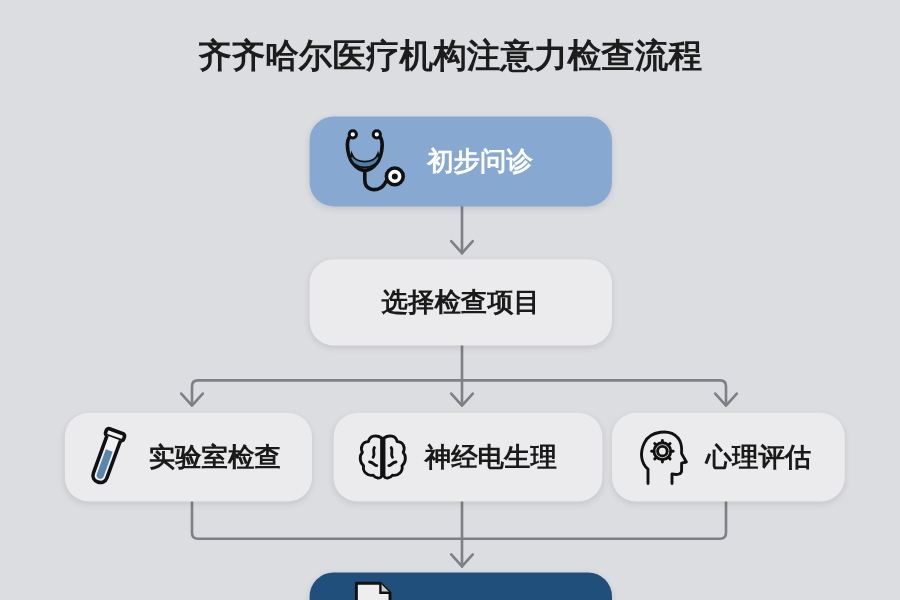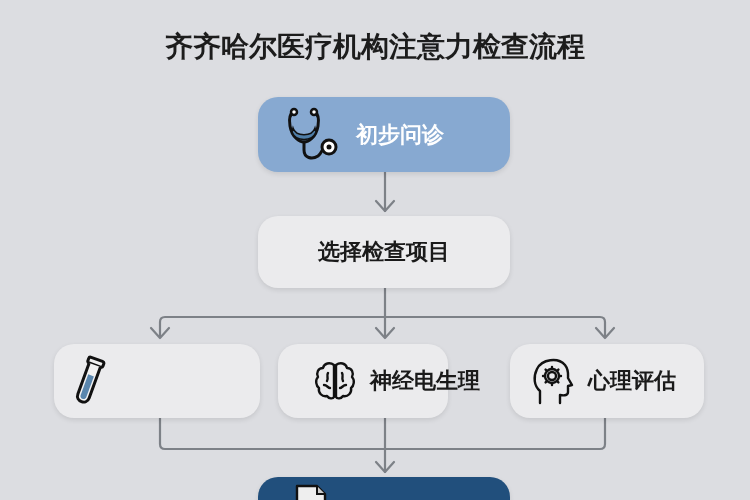--- a/index.html
+++ b/index.html
@@ -72,23 +72,24 @@
 <div class="node light" style="left:54px;top:344px;width:206px;height:74px;padding-left:18px;">
   <span class="icon" style="margin-right:18px;">
     <svg width="34" height="52" viewBox="0 0 34 52">
       <g transform="rotate(20 17 26)">
         <rect x="9" y="3" width="16" height="6" rx="2" fill="#f2f2f2" stroke="#111" stroke-width="3"></rect>
         <path d="M11,9 L11,42 C11,50 23,50 23,42 L23,9" fill="#f2f2f2" stroke="#111" stroke-width="3"></path>
         <path d="M14,20 L20,20 L20,42 C20,46 14,46 14,42 Z" fill="#5a86ad"></path>
       </g>
     </svg>
   </span>
+  <span class="node-label">实验室检查</span>
 </div>
 
-<div class="node light" style="left:278px;top:344px;width:170px;height:74px;padding-left:36px;">
+<div class="node light" style="left:278px;top:344px;width:224px;height:74px;padding-left:20px;">
   <span class="icon" style="margin-right:14px;">
     <svg width="42" height="40" viewBox="0 0 42 40">
       <g fill="none" stroke="#111" stroke-width="2.4" stroke-linecap="round" stroke-linejoin="round">
         <path d="M20,4 C16,1 10,2 9,7 C4,7 2,12 4,16 C1,19 2,25 5,27 C4,32 8,36 13,35 C15,38 19,38 20,36 Z"></path>
         <path d="M22,4 C26,1 32,2 33,7 C38,7 40,12 38,16 C41,19 40,25 37,27 C38,32 34,36 29,35 C27,38 23,38 22,36 Z"></path>
         <path d="M14,12 C12,15 15,17 13,20 M10,24 C13,24 14,27 16,27"></path>
         <path d="M28,12 C30,15 27,17 29,20 M32,24 C29,24 28,27 26,27"></path>
       </g>
     </svg>
   </span>

